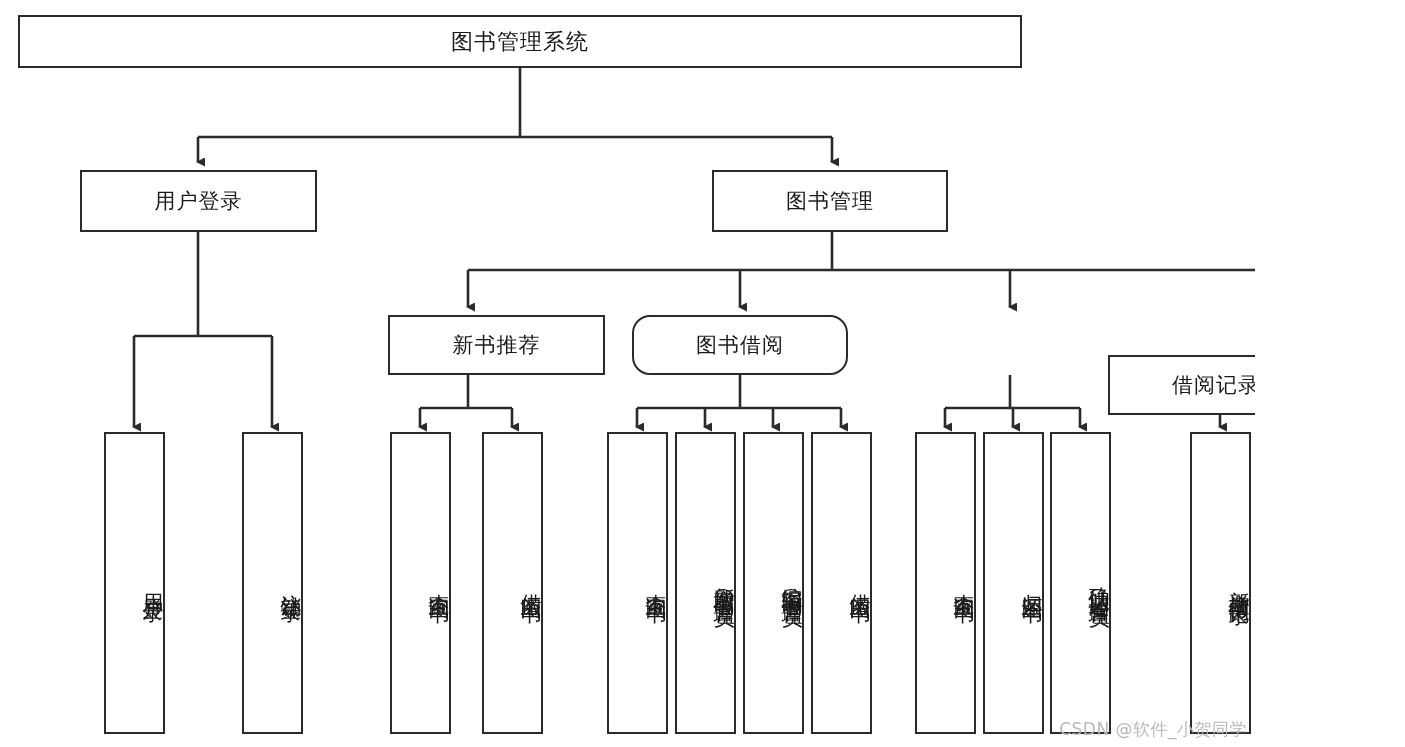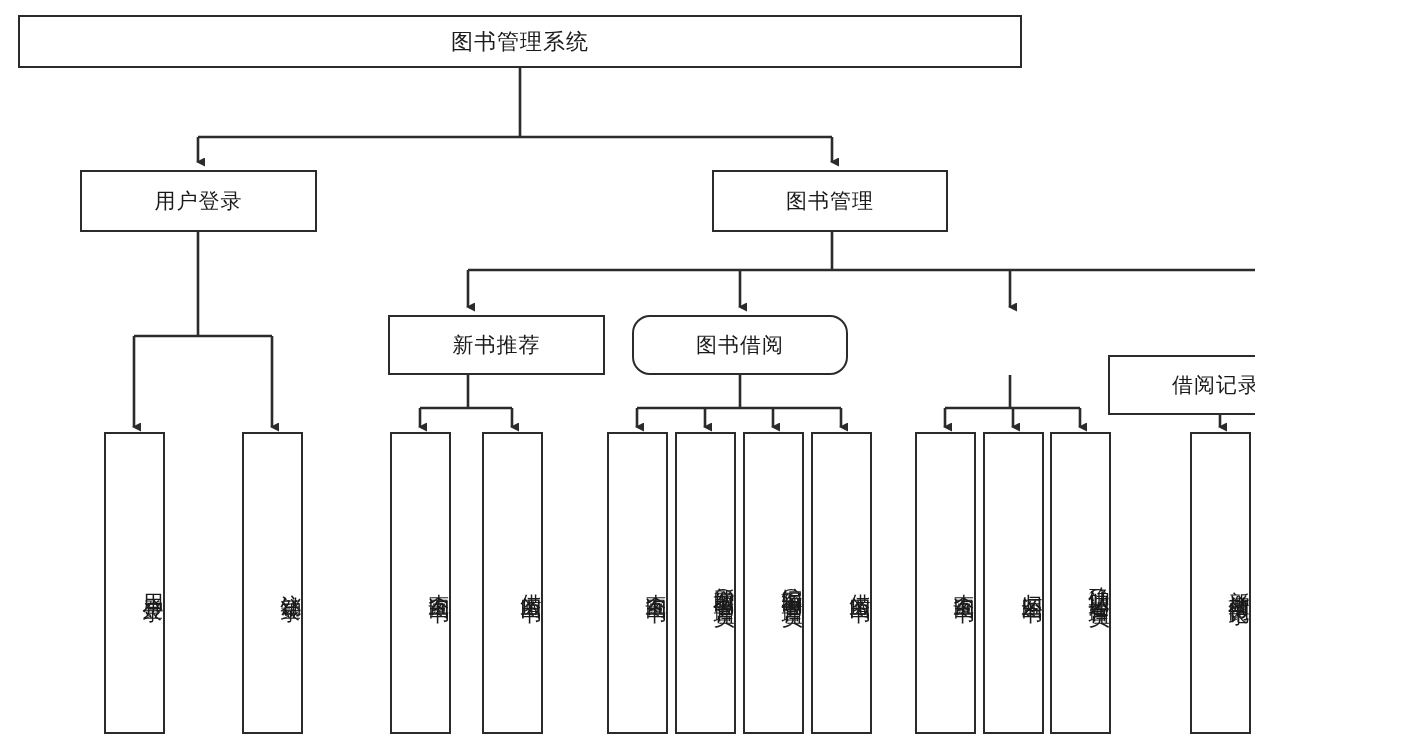--- a/index.html
+++ b/index.html
@@ -181,14 +181,15 @@
     <span class="vlabel">确认归还（管理员）</span>
   </div>
 
   <div class="node vert" style="left:1190px;top:432px;width:61px;height:302px;">
     <span class="vlabel">新增借阅记录</span>
   </div>
   <div class="node vert" style="left:1310px;top:432px;width:61px;height:302px;">
     <span class="vlabel">查询借阅记录</span>
   </div>
 
+  <div id="watermark">CSDN @软件_小贺同学</div>
 
 </div>
 
 </body></html>

